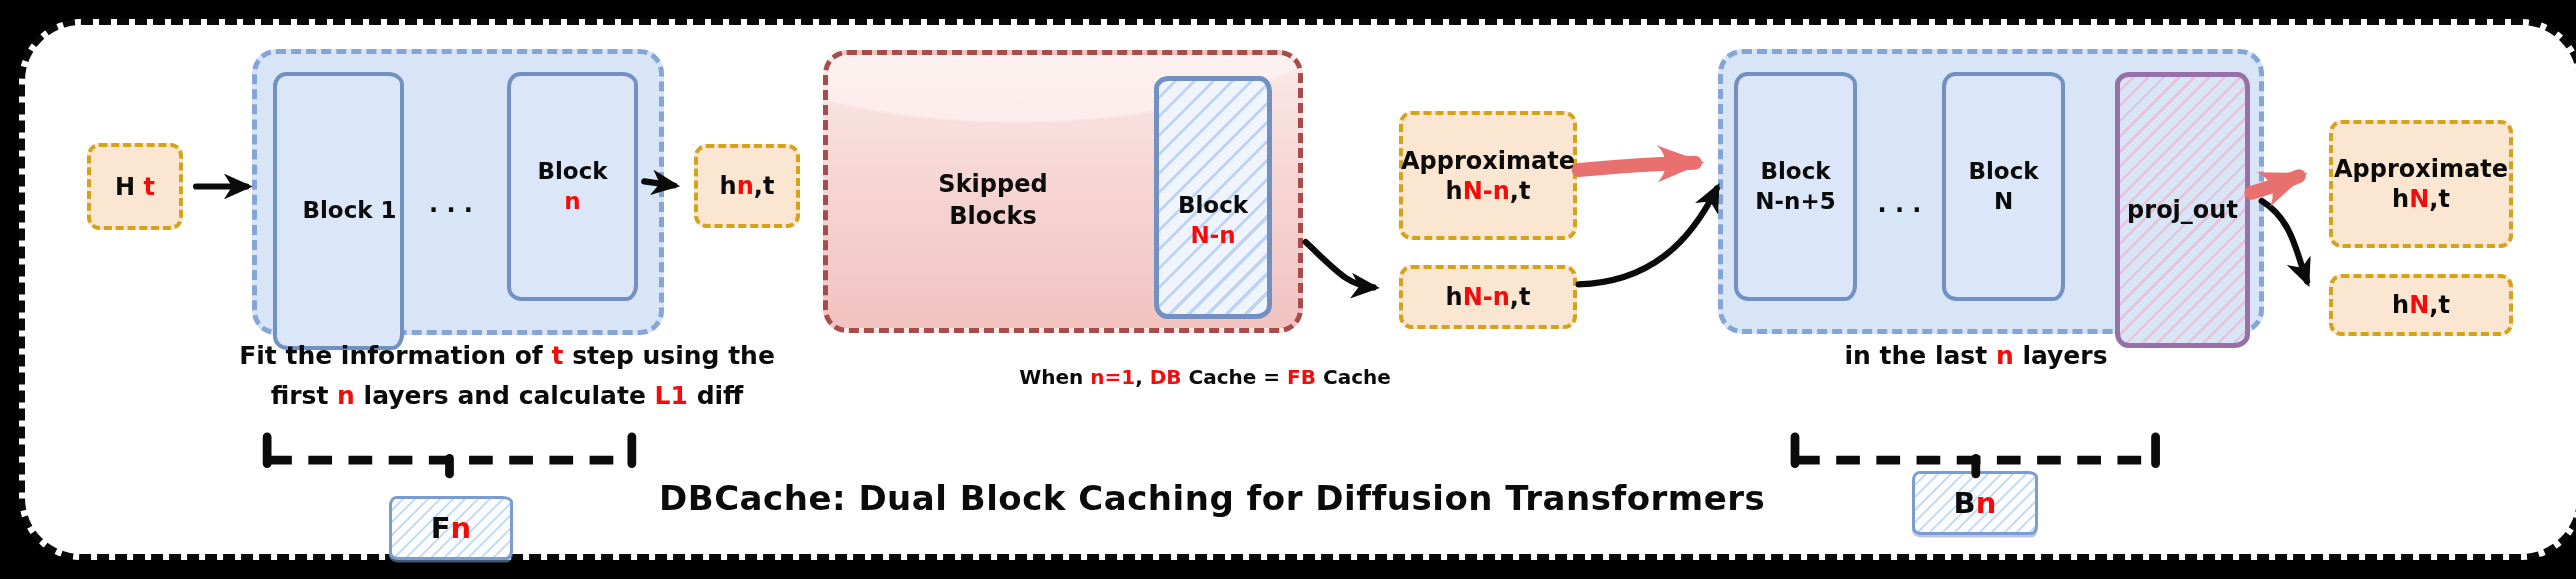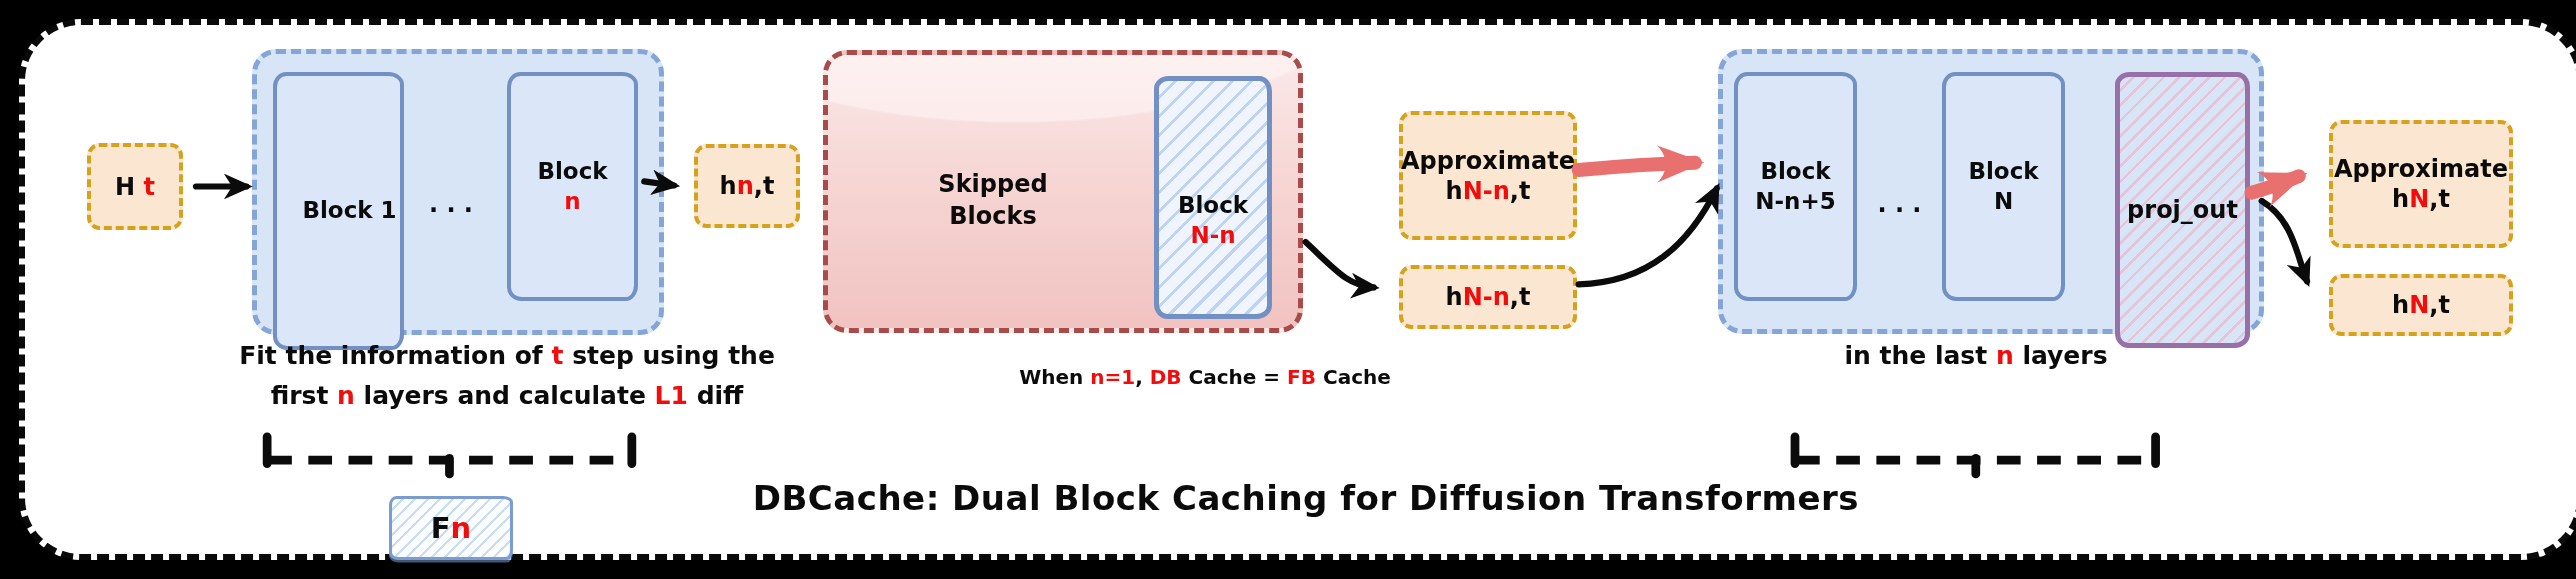--- a/index.html
+++ b/index.html
@@ -34,21 +34,21 @@
      background-image:repeating-linear-gradient(135deg, rgba(240,170,195,0) 0 8.2px, rgba(240,170,195,0.55) 8.2px 10.8px);
      border:5.2px solid #9770A8;border-radius:14.4px 12.4px 15.5px 13.4px / 12.4px 15.5px 13.4px 14.4px;
      font-size:24px;}
   .cachebox{background-color:#FBFDFF;
      background-image:repeating-linear-gradient(135deg, rgba(160,195,235,0) 0 6.7px, rgba(160,195,235,0.55) 6.7px 8.8px);
      border:3.1px solid #7B9CD0;border-radius:7.2px 10.3px 6.2px 9.3px / 9.3px 6.2px 10.3px 7.2px;
      box-shadow:0 2.6px 0 rgba(123,156,208,0.55);font-size:29px;}
   .red{color:#F20D0D;}
   .cap{font-size:25px;line-height:40px;text-align:center;}
   .dots{font-size:24px;letter-spacing:8.2px;text-indent:8.2px;}
-  .title{font-size:34px;line-height:47px;text-align:right;letter-spacing:0.5px;}
+  .title{font-size:34px;line-height:47px;text-align:left;letter-spacing:0.5px;}
   svg.layer{position:absolute;left:0;top:0;pointer-events:none;}
 </style>
 </head>
 <body>
 
 <div class="scene">
   <div class="panel"></div>
 
   <div class="abs peach flexc" style="left:87px;top:143px;width:96px;height:87px;text-align:right;">
     <div><span>H </span><span class="red">t</span></div>
@@ -129,20 +129,23 @@
   </div>
 
   <div class="abs peach flexc" style="left:2329px;top:274px;width:184px;height:62px;">
     <div><span>h</span><span class="red">N</span><span>,t</span></div>
   </div>
 
   <div class="abs cap" style="left:1685px;top:336px;width:582px;">
     <div><span>in the last </span><span class="red">n</span><span> layers</span></div>
   </div>
 
+  <div class="abs cachebox flexc" style="left:1912px;top:471px;width:126px;height:64px;">
+    <div><span>B</span><span class="red">n</span></div>
+  </div>
 
   <div class="abs title" style="left:659px;top:475px;width:1200px;">DBCache: Dual Block Caching for Diffusion Transformers</div>
 
   <svg class="layer" width="2603" height="579" viewBox="0 0 5052 1124">
     <defs>
       <marker id="mb" markerUnits="userSpaceOnUse" markerWidth="56" markerHeight="50" refX="44" refY="25" orient="auto">
         <path d="M0,0 L56,25 L0,50 L16,25 Z" fill="#0b0b0b"></path>
       </marker>
       <marker id="mr" markerUnits="userSpaceOnUse" markerWidth="96" markerHeight="88" refX="74" refY="44" orient="auto">
         <path d="M0,8 L92,44 L0,80 C22,62 22,26 0,8 Z" fill="#E8716F"></path>

